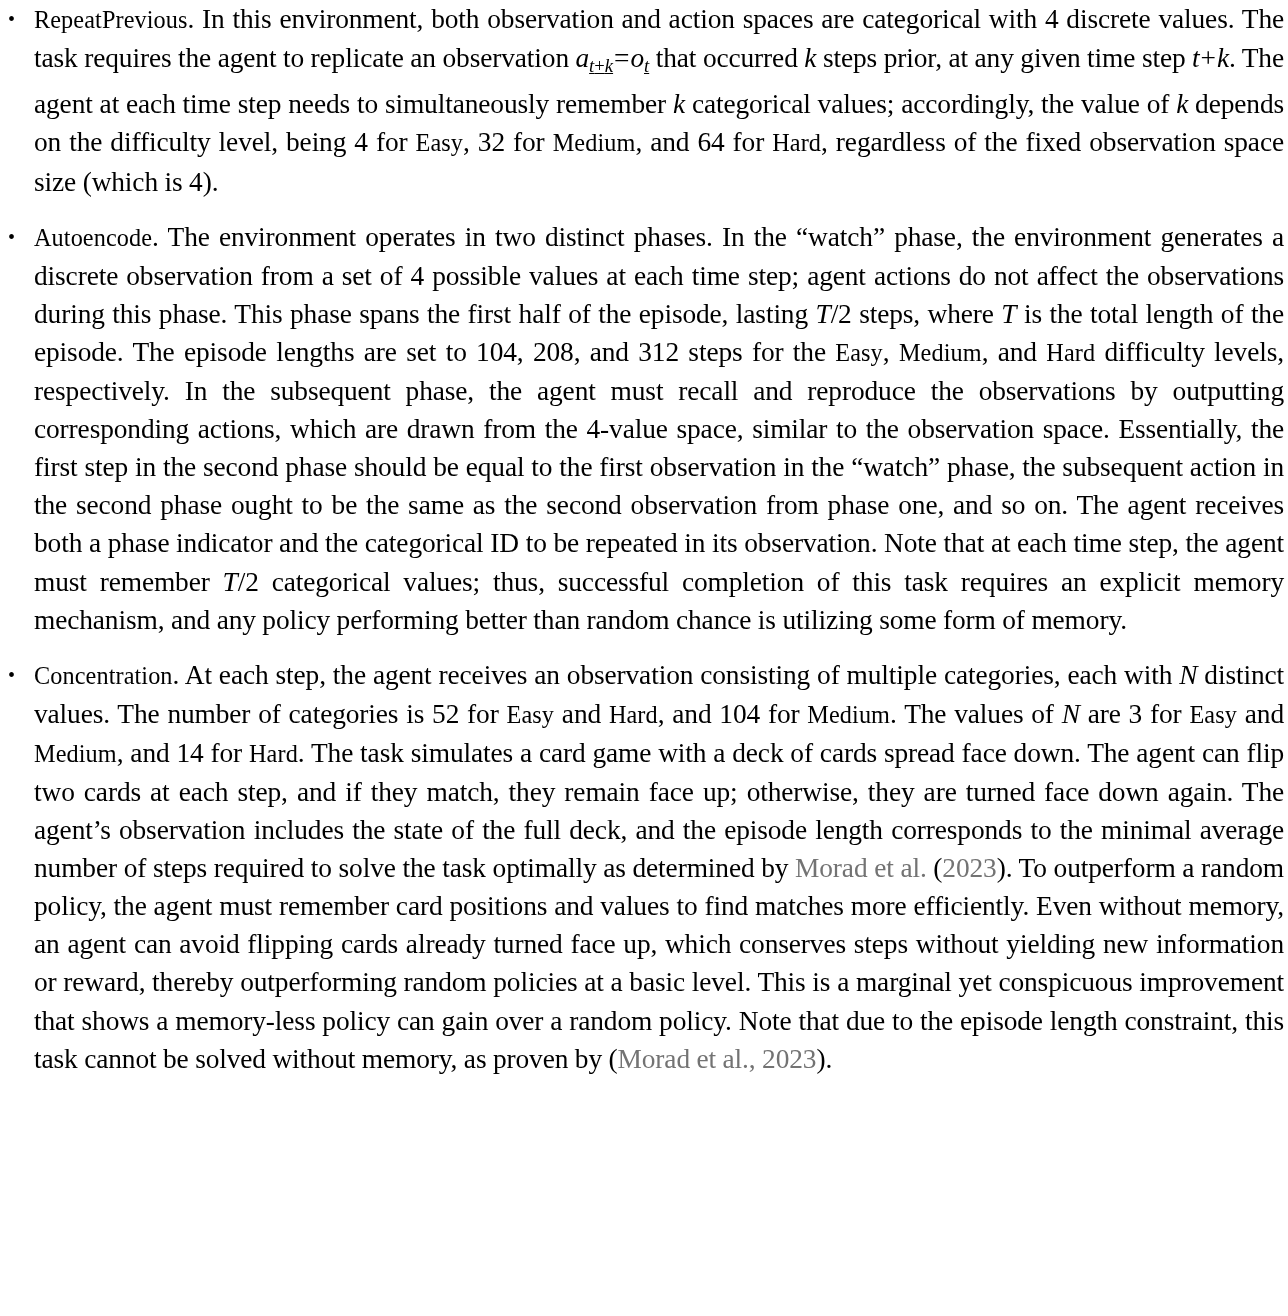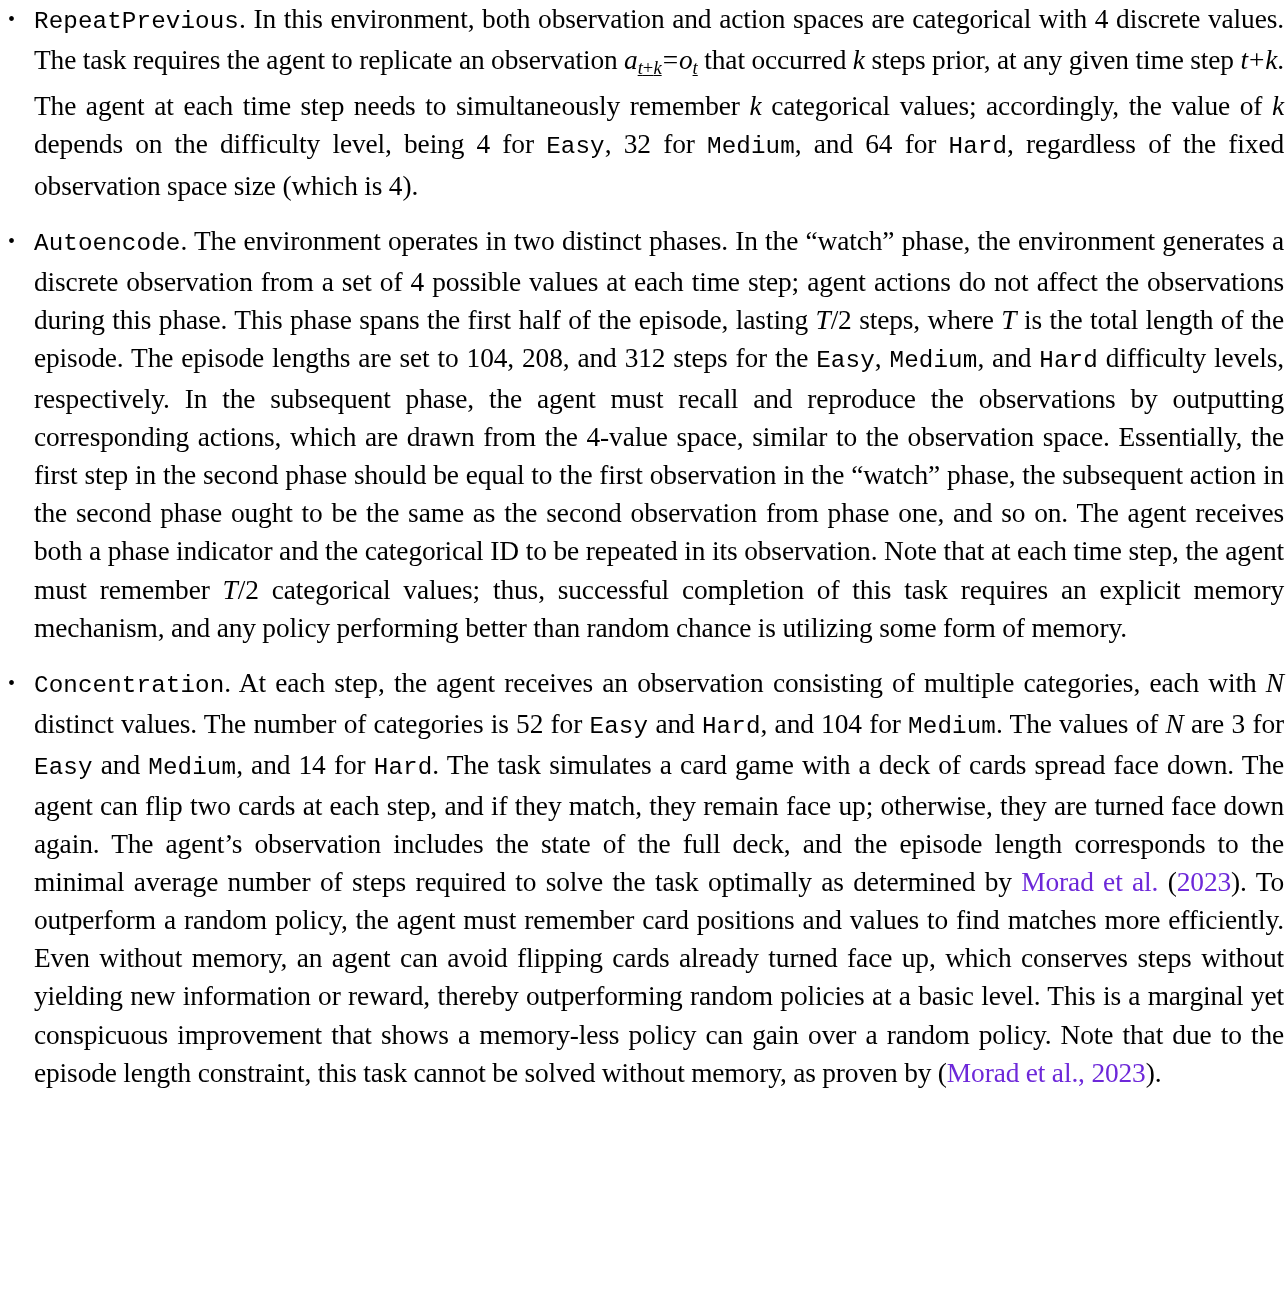--- a/index.html
+++ b/index.html
@@ -42,21 +42,21 @@
     margin-bottom: 0;
   }
   .bullet-marker {
     position: absolute;
     left: 8px;
     top: 0;
     font-size: 20px;
     line-height: 38.1px;
   }
   .mono {
-    font-family: Liberation Mono, monospace;
+    font-family: Liberation Serif, serif;
     font-size: 0.885em;
     letter-spacing: 0.1px;
   }
   .mathvar {
     font-family: "Liberation Serif", "DejaVu Serif", serif;
     font-style: italic;
   }
   .mathnum {
     font-style: normal;
   }
@@ -68,21 +68,21 @@
     font-style: italic;
     font-size: 0.68em;
     vertical-align: -0.28em;
     letter-spacing: 0;
     text-decoration: underline;
   }
   sub.msub .op {
     font-style: normal;
   }
   .cite-link {
-    color: #6d28d9;
+    color: #737373;
     text-decoration: none;
   }
   .cite-paren {
     color: #000000;
   }
 </style>
 </head>
 <body>
 
 <div class="page">

